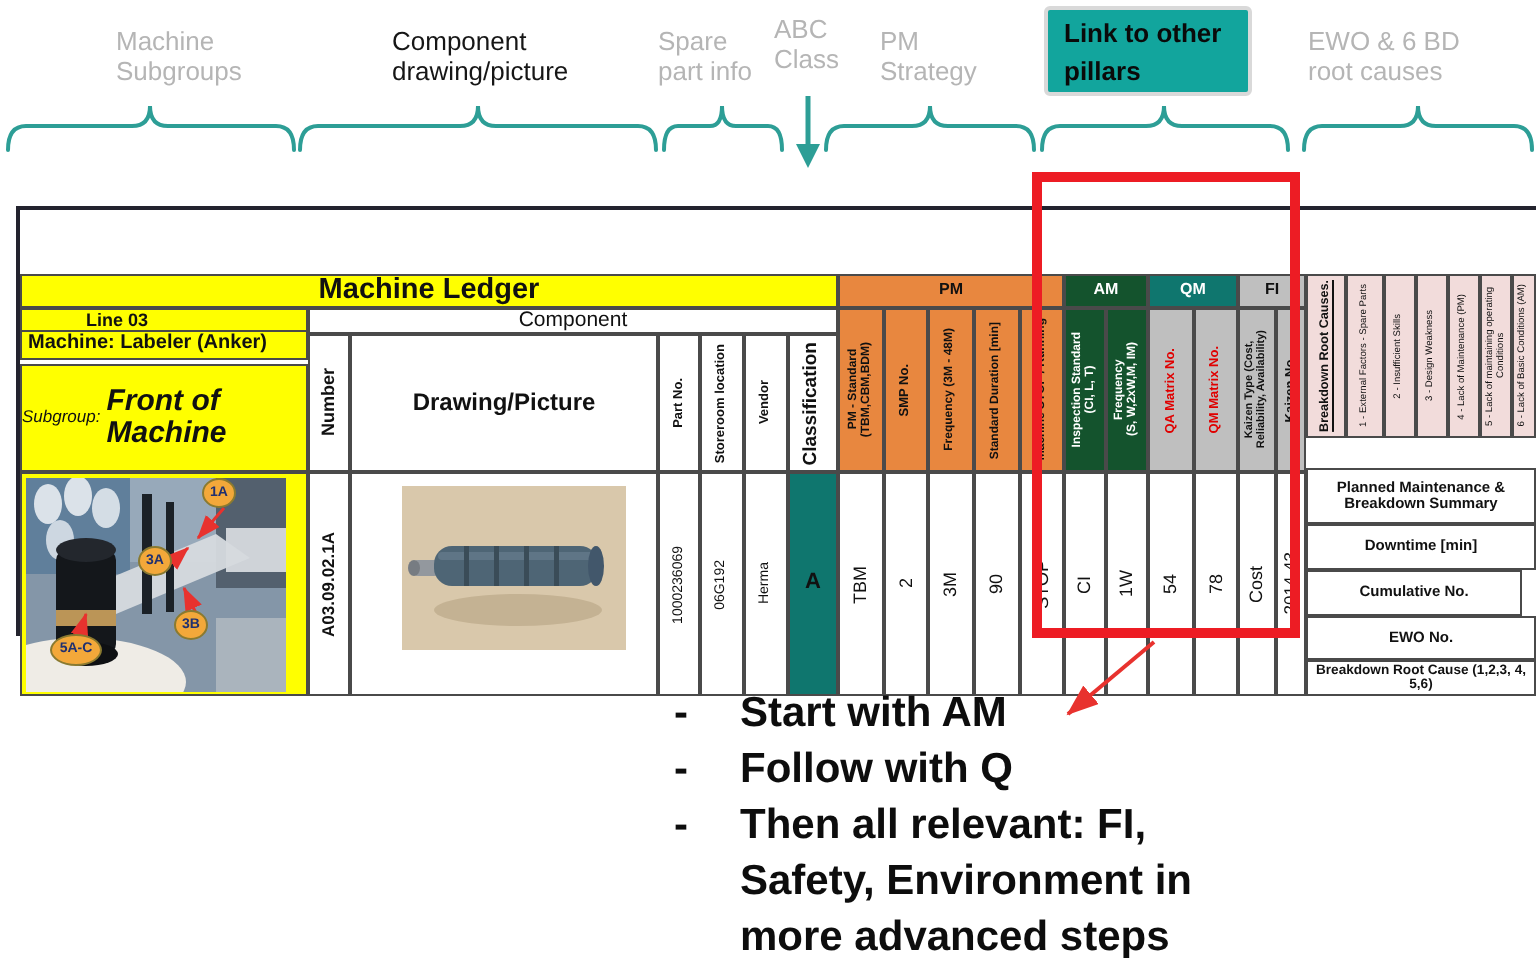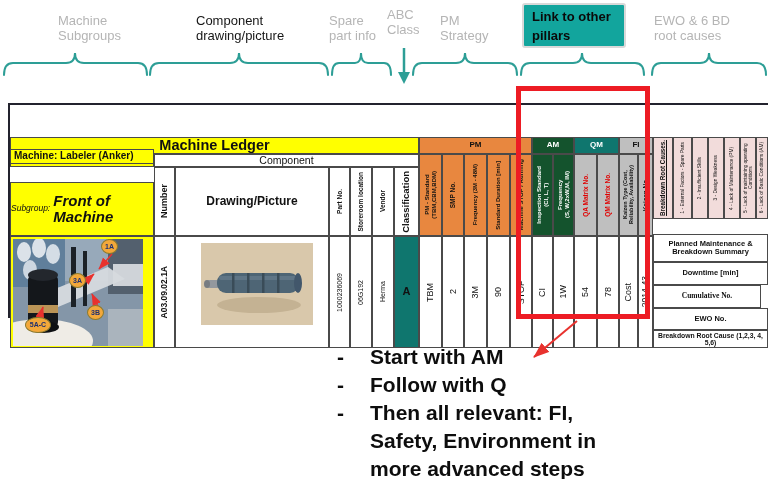--- a/index.html
+++ b/index.html
@@ -83,21 +83,21 @@
   <div id="table">
 
     <div class="cell yellow b" style="left:0;top:0;width:409px;height:17px;font-size:14.5px;">Machine Ledger</div>
     <div class="cell orange b" style="left:409px;top:0;width:113px;height:17px;font-size:8px;">PM</div>
     <div class="cell purple b" style="left:522px;top:0;width:42px;height:17px;font-size:8px;">AM</div>
     <div class="cell redbg b" style="left:564px;top:0;width:45px;height:17px;font-size:8px;color:#fff;">QM</div>
     <div class="cell graybg b" style="left:609px;top:0;width:34px;height:17px;font-size:8px;">FI</div>
 
     <div class="cell yellow b left" style="left:0;top:17px;width:144px;height:13px;font-size:9px;padding-left:32px;">Line 03</div>
     <div class="cell" style="left:144px;top:17px;width:265px;height:13px;font-size:10.5px;">Component</div>
-    <div class="cell yellow b left" style="left:0;top:12px;width:144px;height:15px;font-size:10px;">Machine: Labeler (Anker)</div>
+    <div class="cell yellow b left" style="left:0;top:28px;width:144px;height:15px;font-size:10px;">Machine: Labeler (Anker)</div>
     <div class="cell yellow" style="left:0;top:45px;width:144px;height:54px;">
       <span style="font-style:italic;font-size:8.5px;margin-right:3px;">Subgroup:</span>
       <span style="font-style:italic;font-weight:bold;font-size:15px;">Front of Machine</span>
     </div>
 
     <div class="cell yellow" style="left:0;top:99px;width:144px;height:112px;">
       <div style="position:absolute;left:2px;top:2px;width:130px;height:107px;">
         <svg width="130" height="107" viewBox="0 0 130 107">
           <rect x="0" y="0" width="130" height="107" fill="#8496a8"></rect>
           <rect x="0" y="0" width="130" height="42" fill="#97a9ba"></rect>
@@ -203,21 +203,21 @@
         <span class="vt" style="font-size:4.8px;">4 - Lack of Maintenance (PM)</span>
       </div>
     <div class="cell pink" style="left:730px;top:0;width:16px;height:82px;">
         <span class="vt" style="font-size:4.8px;">5 - Lack of maintaining operating Conditions</span>
       </div>
     <div class="cell pink" style="left:746px;top:0;width:12px;height:82px;">
         <span class="vt" style="font-size:4.8px;">6 - Lack of Basic Conditions (AM)</span>
       </div>
     <div class="cell b" style="left:643px;top:97px;width:115px;height:28px;font-size:7.5px;text-align:center;padding:0 4px;">Planned Maintenance &amp; Breakdown Summary</div>
     <div class="cell b" style="left:643px;top:125px;width:115px;height:23px;font-size:7.5px;">Downtime [min]</div>
-    <div class="cell b" style="left:643px;top:148px;width:108px;height:23px;font-size:7.5px;font-family:Liberation Serif, serif;">Cumulative No.</div>
+    <div class="cell b" style="left:643px;top:148px;width:108px;height:23px;font-size:7.5px;">Cumulative No.</div>
     <div class="cell b" style="left:643px;top:171px;width:115px;height:22px;font-size:7.5px;">EWO No.</div>
     <div class="cell b" style="left:643px;top:193px;width:115px;height:18px;font-size:6.8px;text-align:center;padding:0 2px;">Breakdown Root Cause (1,2,3, 4, 5,6)</div>
 
     <div class="cell" style="left:144px;top:99px;width:21px;height:112px;">
         <span class="vt" style="font-size:8.5px;font-weight:600;">A03.09.02.1A</span>
       </div>
     <div class="cell" style="left:165px;top:99px;width:154px;height:112px;">
       <svg width="112" height="82" viewBox="0 0 112 82" style="position:absolute;left:25px;top:6px;">
         <rect x="0" y="0" width="112" height="82" fill="#d9c8ab"></rect>
         <ellipse cx="58" cy="62" rx="42" ry="8" fill="#c4b293"></ellipse>

